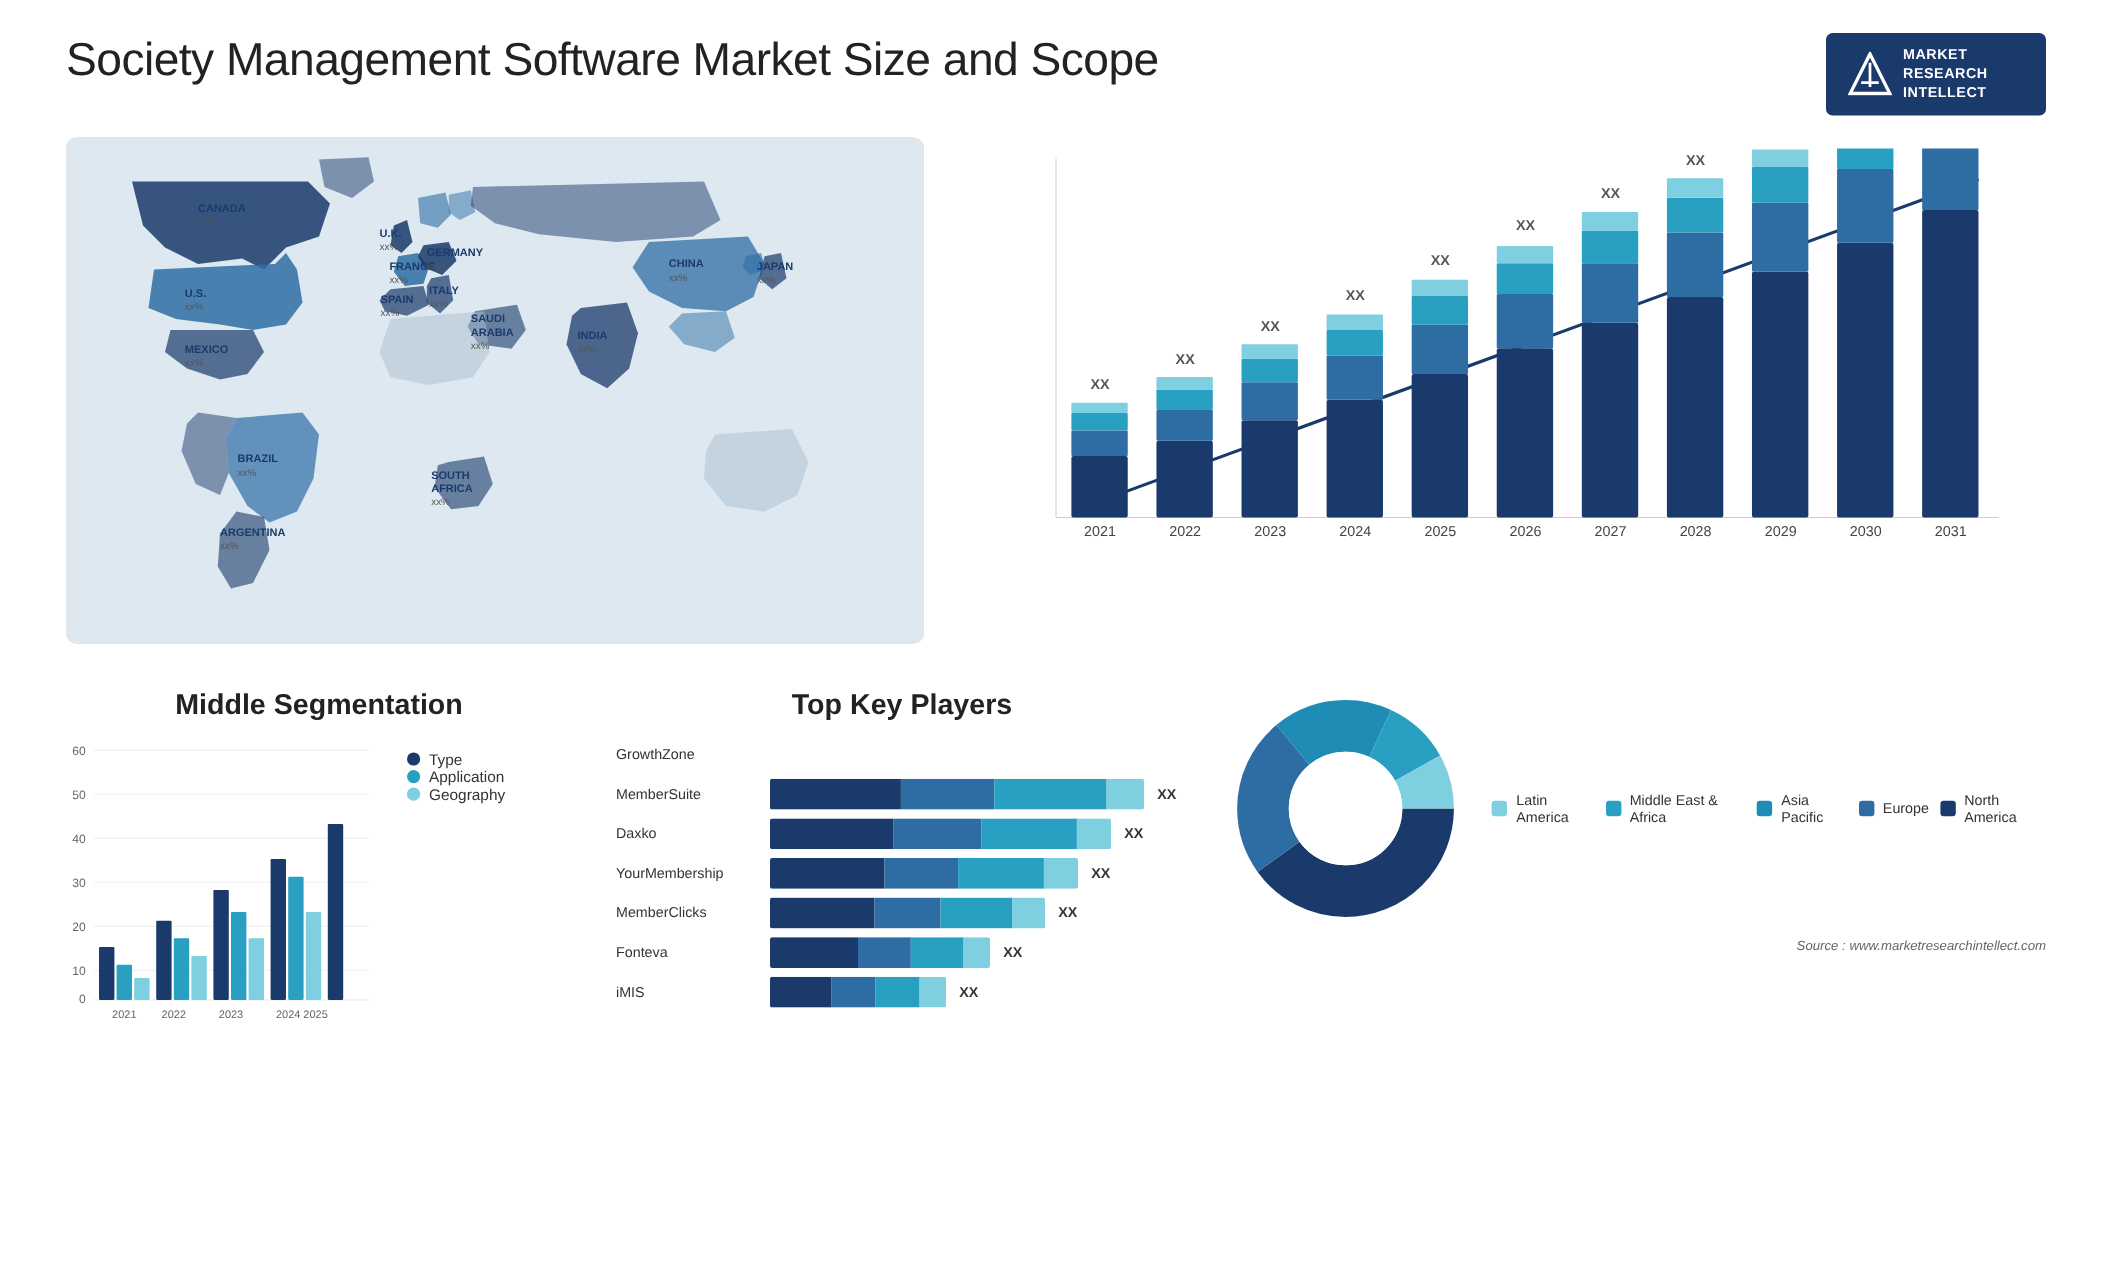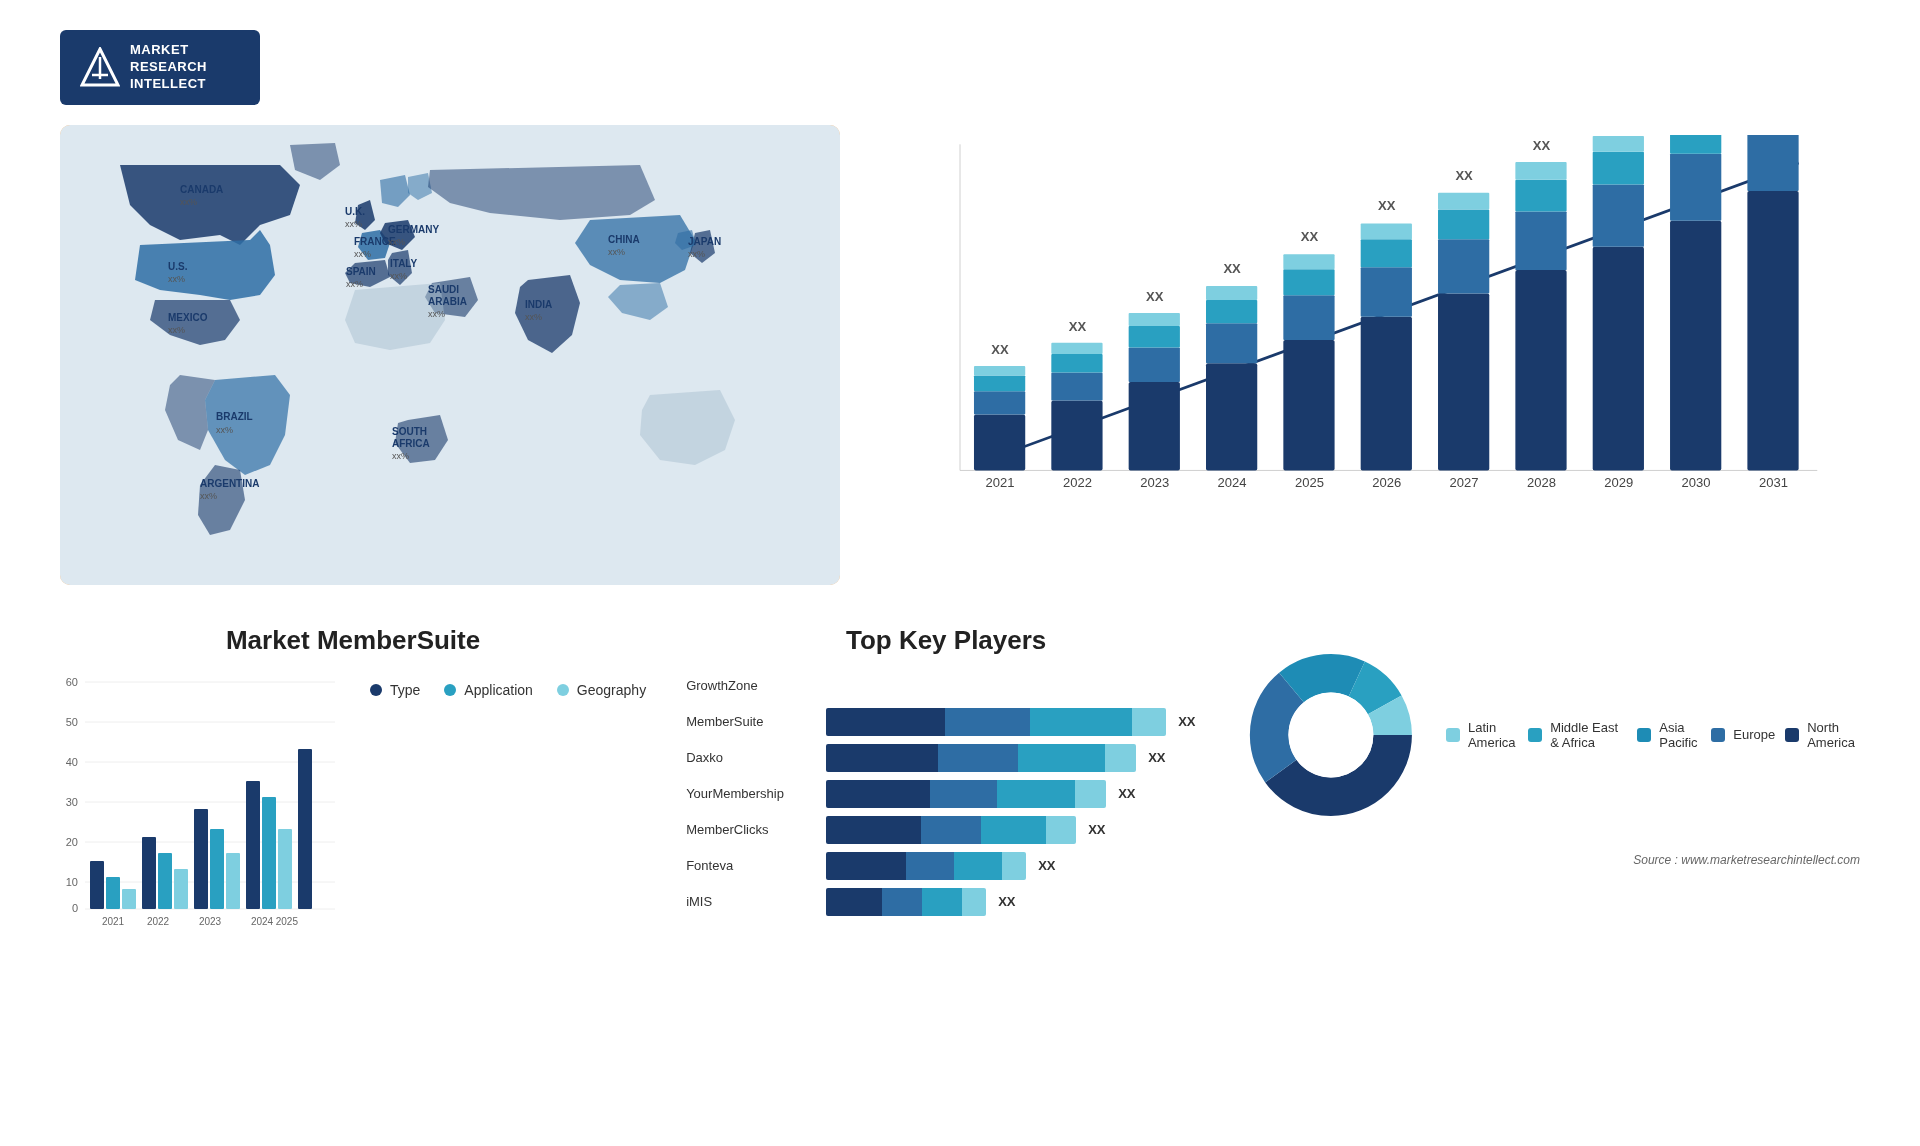--- a/index.html
+++ b/index.html
@@ -107,21 +107,22 @@
     .section-title {
       font-size: 26px;
       font-weight: 700;
       color: #222;
       margin-bottom: 16px;
       text-align: center;
     }
 
     .seg-legend {
       display: flex;
-      gap: 24px;
+      flex-direction: column;
+      gap: 0;
       margin-top: 10px;
       padding-left: 10px;
     }
 
     .legend-item {
       display: flex;
       align-items: center;
       gap: 8px;
       font-size: 14px;
       color: #333;
@@ -240,20 +241,21 @@
       font-size: 9px;
       fill: #555;
     }
   </style>
 </head>
 <body>
 
 <div class="page-container">
 
   <div class="header">
+    <h1 class="main-title">Society Management Software Market Size and Scope</h1>
     <div class="logo-box">
       <svg class="logo-icon" viewBox="0 0 40 40">
         <polygon points="20,2 38,38 2,38" fill="none" stroke="white" stroke-width="3"></polygon>
         <line x1="20" y1="10" x2="20" y2="32" stroke="white" stroke-width="2.5"></line>
         <line x1="12" y1="28" x2="28" y2="28" stroke="white" stroke-width="2.5"></line>
       </svg>
       <div class="logo-text">
         <div>MARKET</div>
         <div>RESEARCH</div>
         <div>INTELLECT</div>
@@ -448,21 +450,21 @@
         <text x="933" y="-30" text-anchor="middle" font-size="16" font-weight="bold" fill="#333">XX</text>
         <text x="933" y="378" text-anchor="middle" font-size="14" fill="#444">2031</text>
 
       </svg>
     </div>
   </div>
 
   <div class="bottom-section">
 
     <div class="segmentation-panel">
-      <div class="section-title">Market MemberSuite</div>
+      <div class="section-title">Middle Segmentation</div>
       <div style="display:flex; gap:20px; align-items:flex-start;">
 
         <div style="position:relative; flex: 0 0 280px; height: 260px;">
           <svg width="280" height="260" viewBox="0 0 280 260">
 
             <text x="18" y="14" font-size="11" fill="#666" text-anchor="end">60</text>
             <text x="18" y="54" font-size="11" fill="#666" text-anchor="end">50</text>
             <text x="18" y="94" font-size="11" fill="#666" text-anchor="end">40</text>
             <text x="18" y="134" font-size="11" fill="#666" text-anchor="end">30</text>
             <text x="18" y="174" font-size="11" fill="#666" text-anchor="end">20</text>

